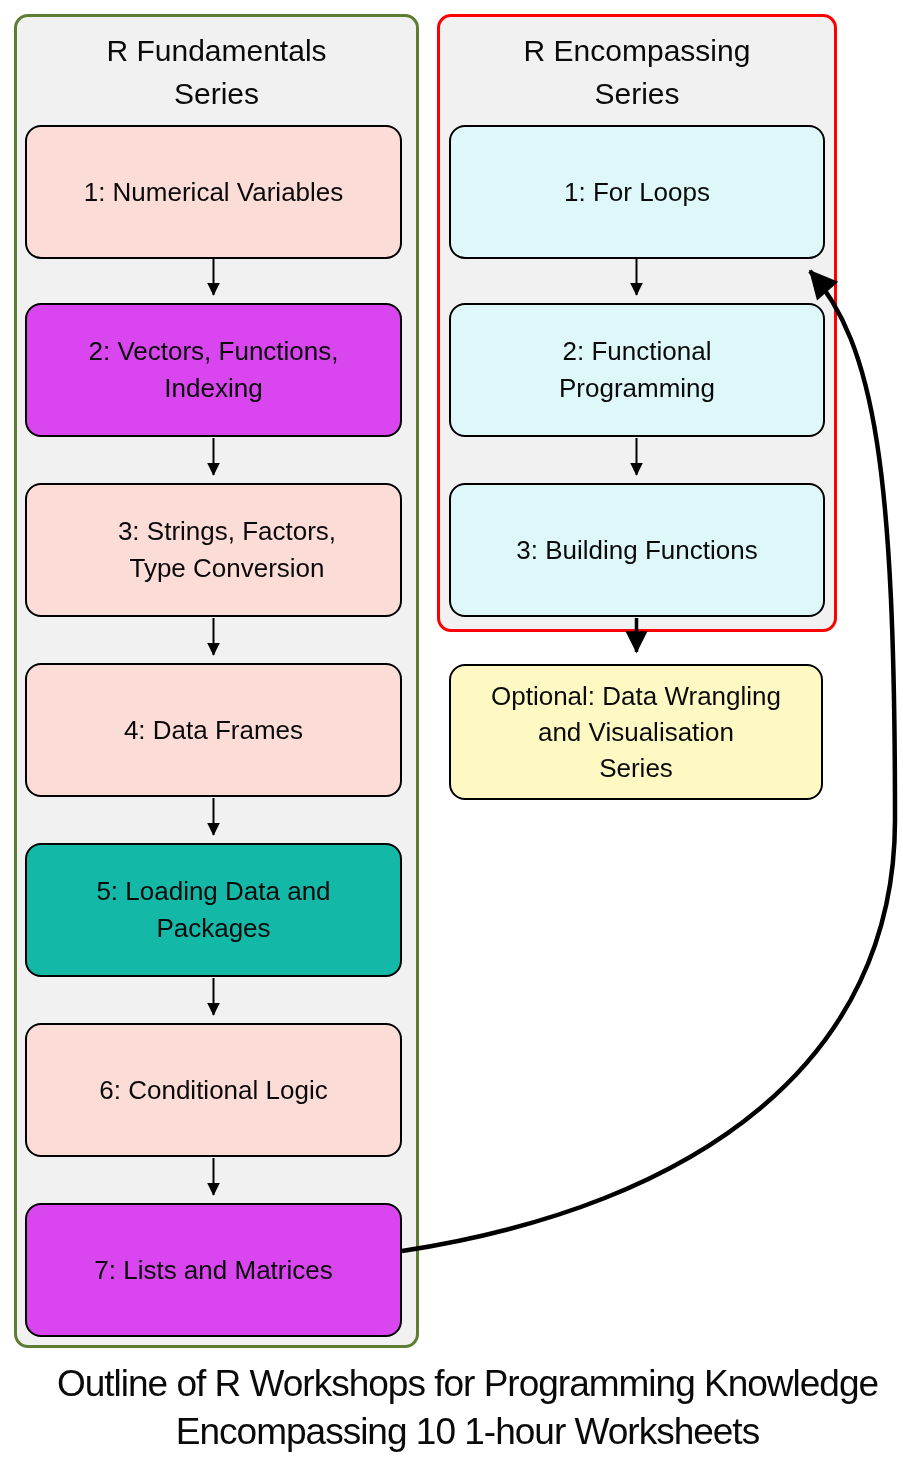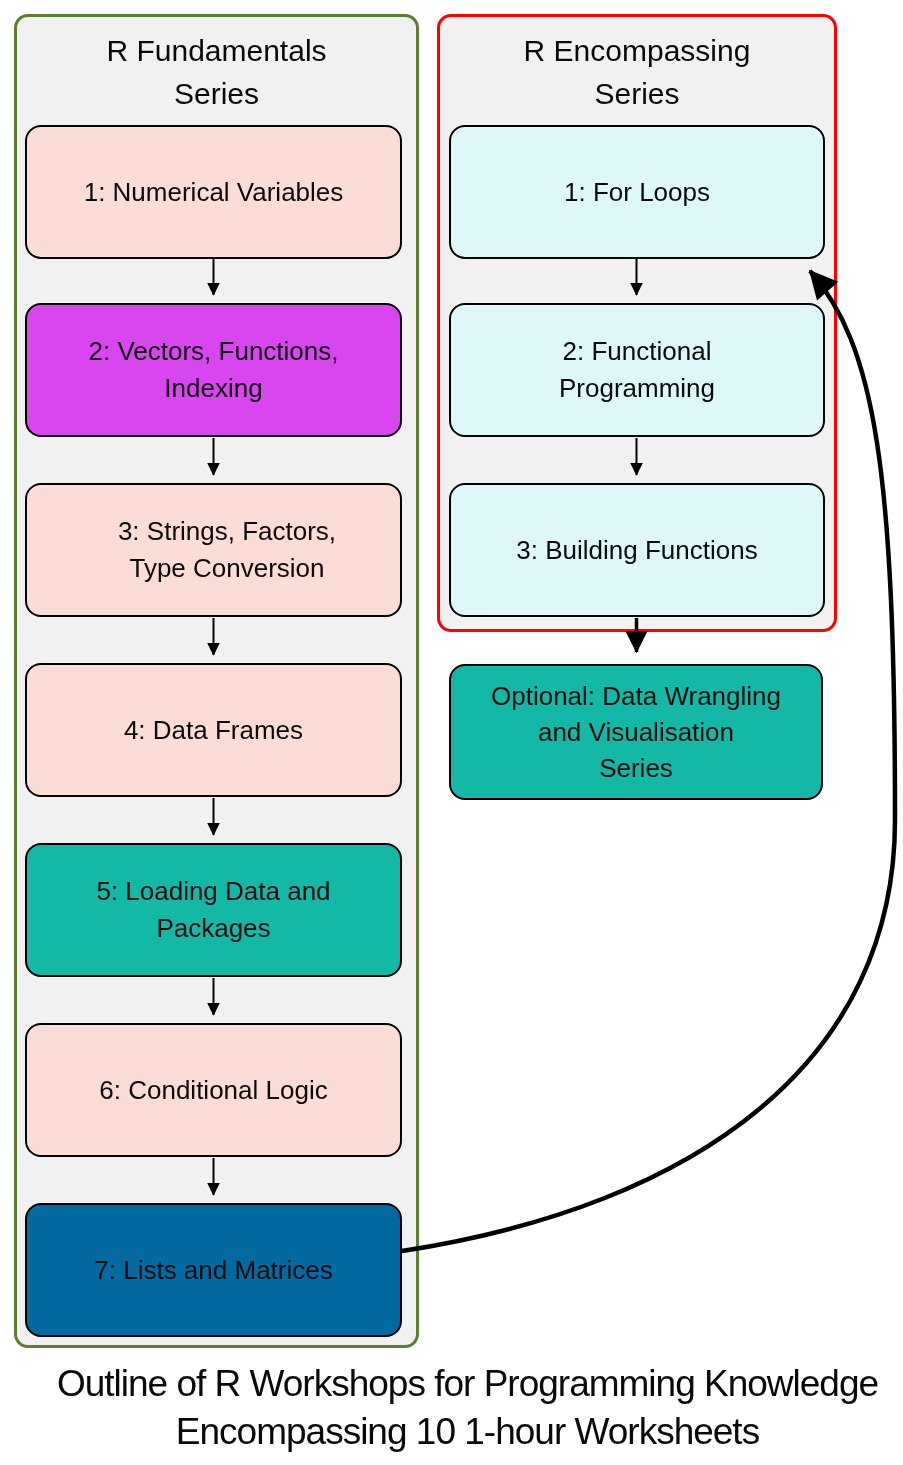--- a/index.html
+++ b/index.html
@@ -97,28 +97,28 @@
 
   <div class="node l l1" style="background-color: rgb(252, 220, 215);">1: Numerical Variables</div>
   <div class="node l l2" style="background-color: #d946ef;">2: Vectors, Functions,
 Indexing</div>
   <div class="node l l3" style="background-color: rgb(252, 220, 215); padding-left: 37px;">3: Strings, Factors,
 Type Conversion</div>
   <div class="node l l4" style="background-color: rgb(252, 220, 215);">4: Data Frames</div>
   <div class="node l l5" style="background-color: #14b8a6;">5: Loading Data and
 Packages</div>
   <div class="node l l6" style="background-color: rgb(252, 220, 215);">6: Conditional Logic</div>
-  <div class="node l l7" style="background-color: #0369a1;">7: Lists and Matrices</div>
+  <div class="node l l7" style="background-color: #d946ef;">7: Lists and Matrices</div>
 
   <div class="node r r1" style="background-color: rgb(222, 248, 249);">1: For Loops</div>
   <div class="node r r2" style="background-color: rgb(222, 248, 249);">2: Functional
 Programming</div>
   <div class="node r r3" style="background-color: rgb(222, 248, 249);">3: Building Functions</div>
 
-  <div class="node opt" style="background-color: #14b8a6;">Optional: Data Wrangling
+  <div class="node opt" style="background-color: #fef9c3;">Optional: Data Wrangling
 and Visualisation
 Series</div>
 
   <svg class="arrows" width="903" height="1465" viewBox="0 0 903 1465">
     <defs>
       <marker id="arrowhead" viewBox="0 0 10 10" refX="9" refY="5" markerWidth="7" markerHeight="7" orient="auto-start-reverse">
         <path d="M0.5 0.5 L9.5 5 L0.5 9.5 Z" fill="#000000"></path>
       </marker>
     </defs>
 

